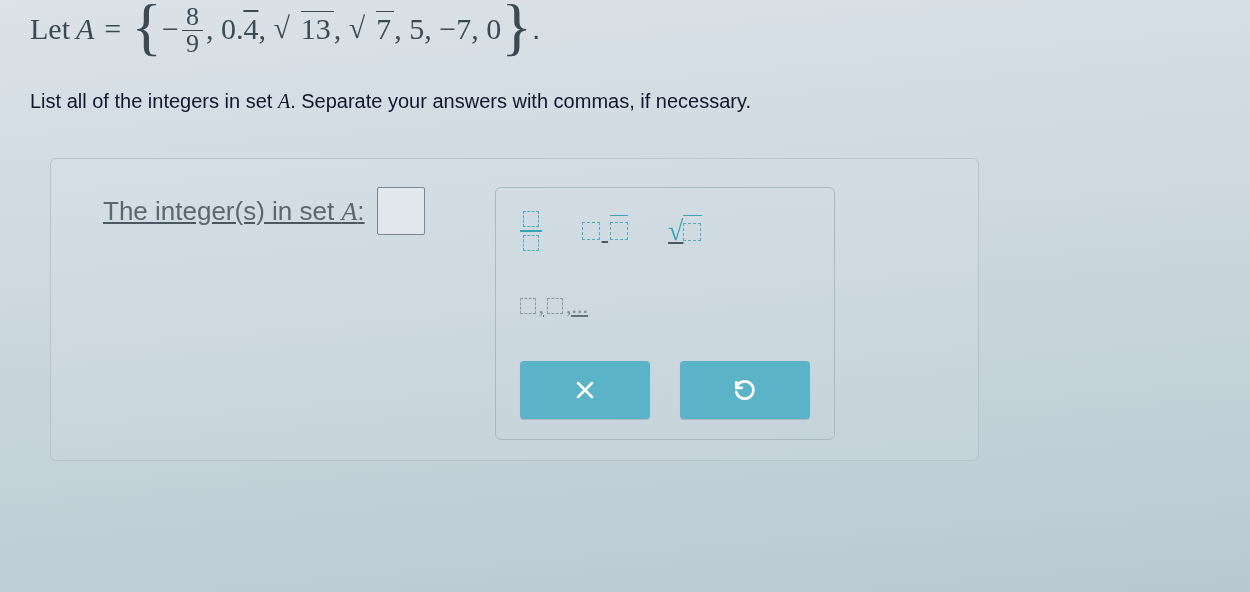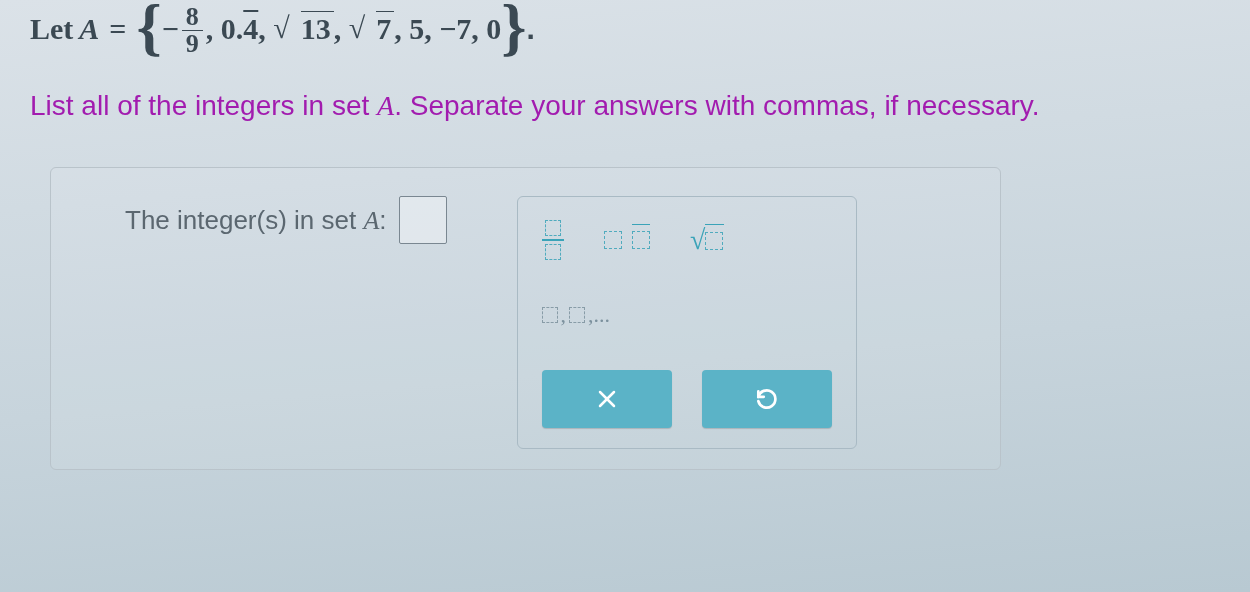--- a/index.html
+++ b/index.html
@@ -16,21 +16,20 @@
     padding: 0 30px;
     box-sizing: border-box;
   }
   .problem-line {
     display: flex;
     align-items: center;
     font-size: 30px;
     color: #3b4953;
     margin-top: 2px;
     margin-bottom: 35px;
-    font-weight: bold;
   }
   .let {
     margin-right: 6px;
     font-family: 'Times New Roman', serif;
   }
   .ital { font-style: italic; font-family: 'Times New Roman', serif;}
   .mathset {
     font-family: 'Times New Roman', serif;
     display: inline-flex;
     align-items: center;
@@ -65,36 +64,37 @@
     font-size: 30px;
   }
   .sqrt-arg {
     border-top: 1.5px solid #3b4953;
     padding-right: 3px;
     line-height: 1.15;
     margin-left: 11px;
   }
 
   .instruction {
-    font-size: 28px;
-    color: #a21caf;
+    font-size: 20px;
+    color: #0f172a;
     margin-bottom: 45px;
   }
   .instruction .ital { font-style: italic; }
 
   .answer-area {
     border: 1px solid #b9c3ca;
     border-radius: 6px;
-    padding: 28px 45px 20px 74px;
+    padding: 28px 45px 20px 52px;
     margin: 10px 20px;
     background: rgba(255,255,255,0.07);
     display: flex;
     align-items: flex-start;
     gap: 70px;
     width: 830px;
+    text-decoration: underline;
   }
 
   .prompt-row {
     display: flex;
     align-items: center;
     font-size: 26px;
     color: #5b6770;
     gap: 12px;
   }
   .answer-box {

